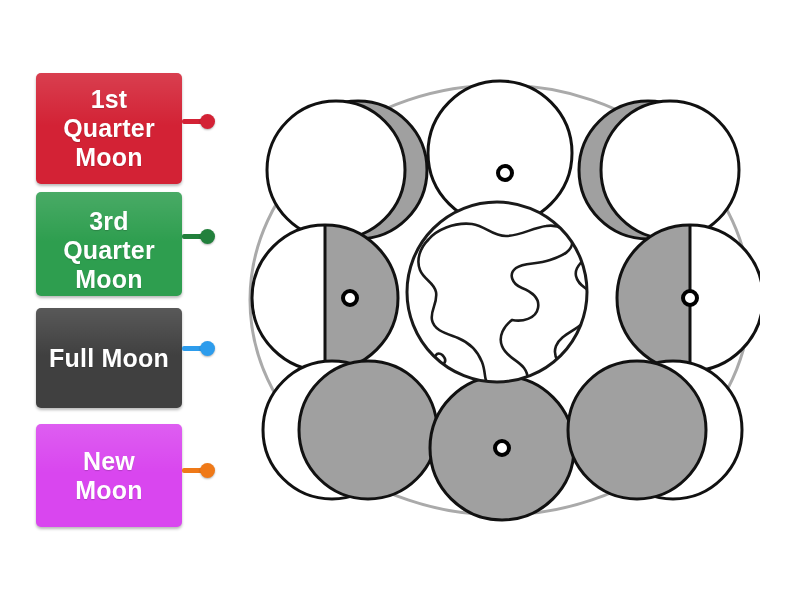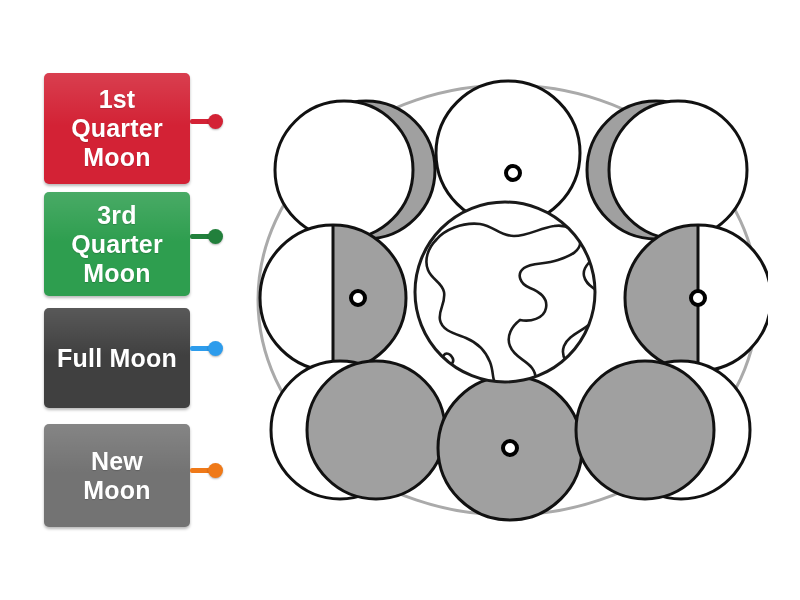--- a/index.html
+++ b/index.html
@@ -13,21 +13,20 @@
     position: relative;
     overflow: hidden;
     font-family: "Liberation Sans", sans-serif;
   }
 
   #stage {
     position: absolute;
     left: 0; top: 0;
     width: 684px;
     height: 600px;
-    margin-left: 8px;
   }
 
   
   .label-card {
     position: absolute;
     box-sizing: border-box;
     border-radius: 5px;
     display: flex;
     align-items: center;
     justify-content: center;
@@ -86,33 +85,33 @@
 <div id="stage">
 
   <div id="labels-layer">
       <div class="label-card" style="left: 36px; top: 73px; width: 146px; height: 111px; background: rgb(211, 34, 53);">
         <div class="label-text" style="white-space: pre-line;">1st
 Quarter
 Moon</div>
       </div>
       <div class="connector" style="left: 182px; top: 119px; width: 22px; background: rgb(211, 34, 53);"></div>
       <div class="knob" style="left: 200px; top: 114px; background: rgb(211, 34, 53);"></div>
-      <div class="label-card" style="left: 36px; top: 192px; width: 146px; height: 104px; background: rgb(46, 158, 79);">
+      <div class="label-card" style="left: 36px; top: 192px; width: 146px; height: 104px; background: rgb(46, 158, 79); align-items: flex-end;">
         <div class="label-text" style="white-space: pre-line;">3rd
 Quarter
 Moon</div>
       </div>
       <div class="connector" style="left: 182px; top: 234px; width: 22px; background: rgb(34, 128, 60);"></div>
       <div class="knob" style="left: 200px; top: 229px; background: rgb(34, 128, 60);"></div>
       <div class="label-card" style="left: 36px; top: 308px; width: 146px; height: 100px; background: #404040;">
         <div class="label-text" style="white-space: pre-line;">Full Moon</div>
       </div>
       <div class="connector" style="left: 182px; top: 346px; width: 22px; background: rgb(45, 156, 236);"></div>
       <div class="knob" style="left: 200px; top: 341px; background: rgb(45, 156, 236);"></div>
-      <div class="label-card" style="left: 36px; top: 424px; width: 146px; height: 103px; background: #737373;">
+      <div class="label-card" style="left: 36px; top: 424px; width: 146px; height: 103px; background: #d946ef;">
         <div class="label-text" style="white-space: pre-line;">New
 Moon</div>
       </div>
       <div class="connector" style="left: 182px; top: 468px; width: 22px; background: rgb(239, 121, 24);"></div>
       <div class="knob" style="left: 200px; top: 463px; background: rgb(239, 121, 24);"></div>
     </div>
 
   <div id="diagram">
     <svg width="520" height="460" viewBox="0 0 520 460" xmlns="http://www.w3.org/2000/svg">
       <defs>

